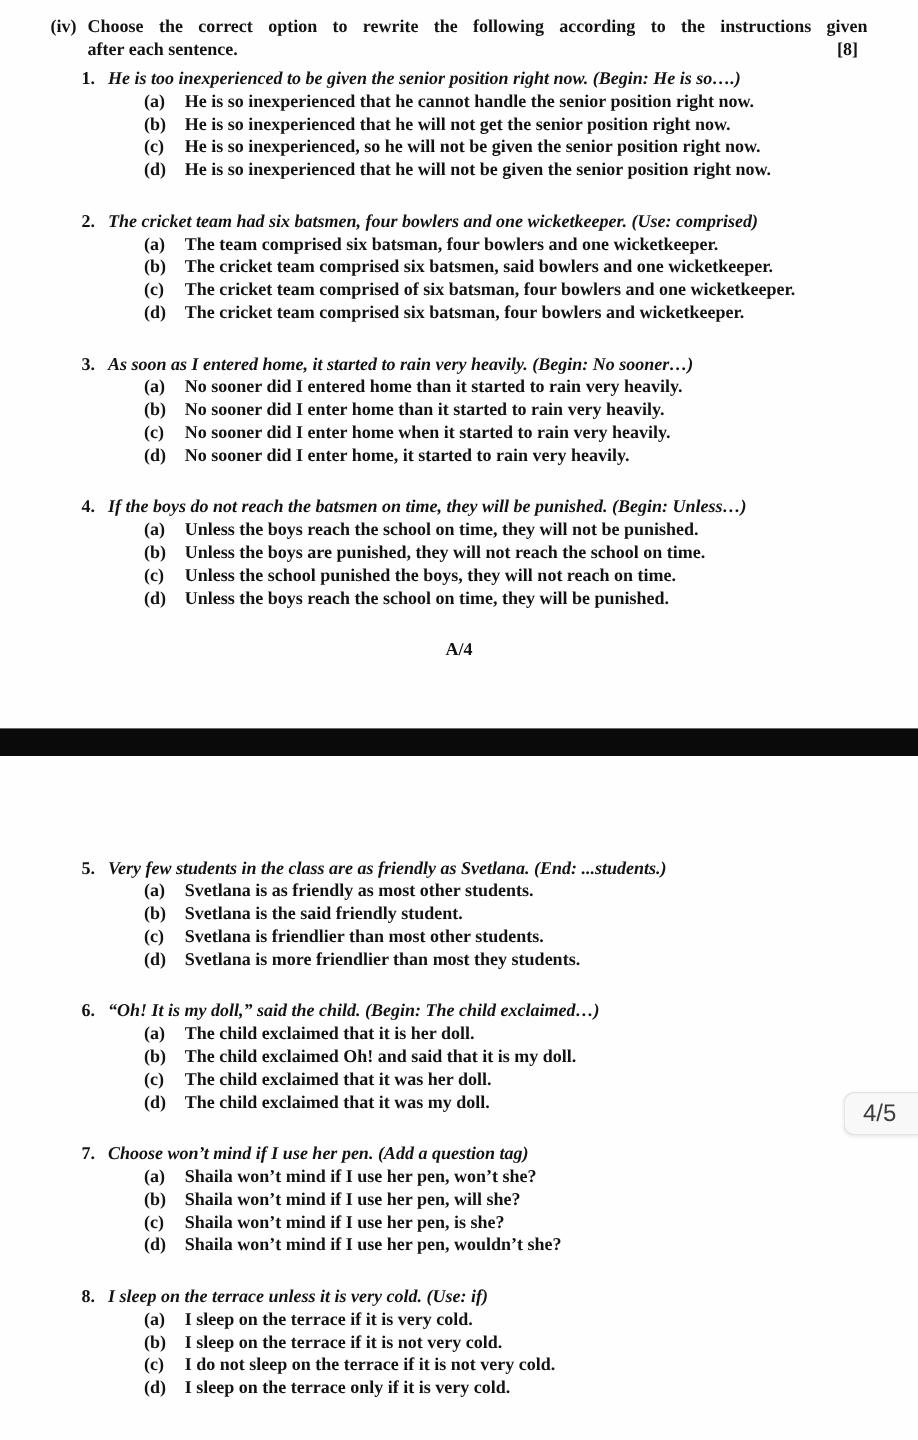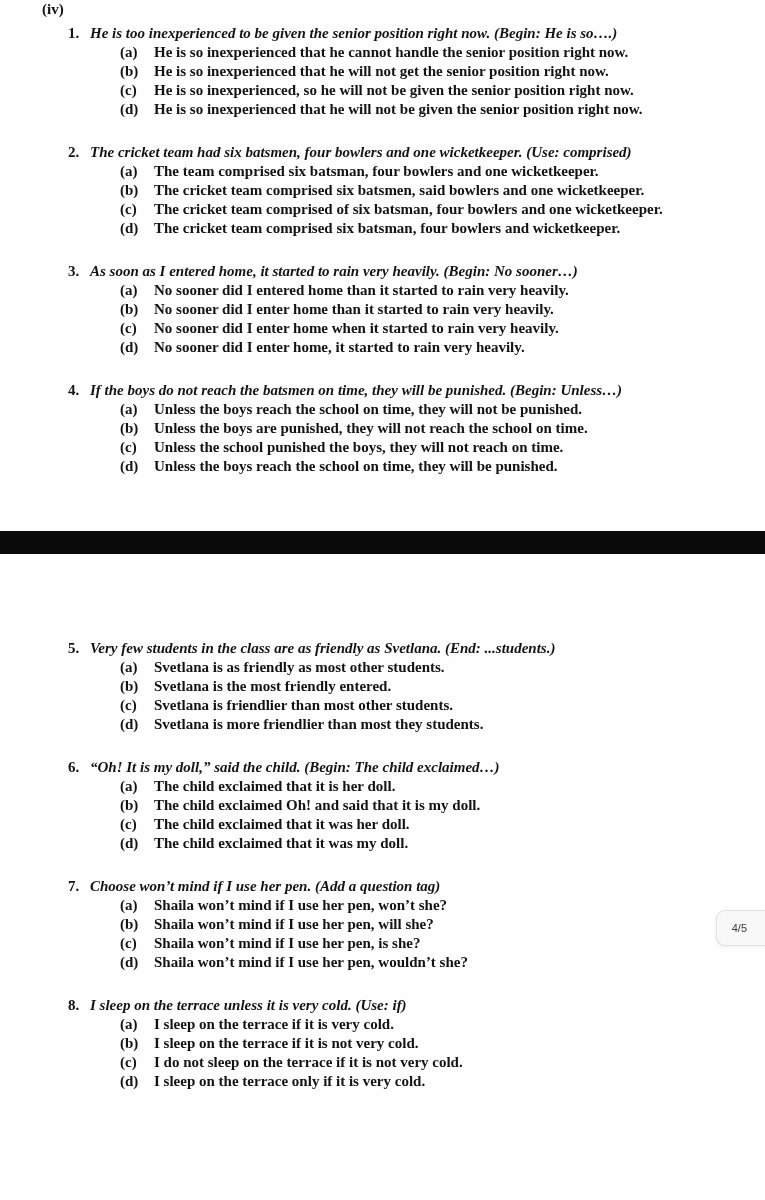--- a/index.html
+++ b/index.html
@@ -8,21 +8,21 @@
     background: #fefefe;
     font-family: "Liberation Serif", serif;
     font-weight: 700;
     color: var(--text, #131313);
     font-size: 15px;
     line-height: 19px;
     position: relative;
     overflow: hidden;
   }
   .page { padding: 0 42px; }
-  .page1 { }
+  .page1 { padding-top: 14px; }
   .page2 { padding-top: 85px; }
 
   .header-row { display: flex; margin-bottom: 5px; }
   .marker { flex: 0 0 31px; }
   .header-content { flex: 1; }
   .h-line1 { text-align: justify; text-align-last: justify; white-space: normal; }
   .h-line2 { display: flex; justify-content: space-between; }
   .marks { margin-right: 8px; }
 
   .question { margin-left: 26px; margin-bottom: 24px; }
@@ -46,33 +46,38 @@
     position: absolute;
     top: 910px;
     right: 0;
     padding: 7px 18px 7px 15px;
     background: var(--badge-bg, #f8f8f8);
     border: 1px solid var(--badge-border, #e2e2e2);
     border-right: none;
     border-radius: 9px 0 0 9px;
     font-family: "Liberation Sans", sans-serif;
     font-weight: 400;
-    font-size: 11px;
+    font-size: 20px;
     line-height: 20px;
     color: var(--badge-text, #3c3c3c);
     box-shadow: 0 1px 3px rgba(0,0,0,0.08);
   }
 </style>
 </head>
 <body>
 
 <div class="page page1">
   <div class="header-row">
     <span class="marker">(iv)</span>
     <div class="header-content">
+      <div class="h-line1">Choose the correct option to rewrite the following according to the instructions given</div>
+      <div class="h-line2">
+        <span>after each sentence.</span>
+        <span class="marks">[8]</span>
+      </div>
     </div>
   </div>
   <div id="page1-questions">
       <div class="question">
         <div class="q-line">
           <span class="q-num">1.</span>
           <span class="q-prompt">He is too inexperienced to be given the senior position right now. (Begin: He is so….)</span>
         </div>
         <div class="option">
           <span class="opt-label">(a)</span>
@@ -151,38 +156,39 @@
         <div class="option">
           <span class="opt-label">(c)</span>
           <span class="opt-text">Unless the school punished the boys, they will not reach on time.</span>
         </div>
         <div class="option">
           <span class="opt-label">(d)</span>
           <span class="opt-text">Unless the boys reach the school on time, they will be punished.</span>
         </div>
       </div>
     </div>
+  <div class="footer-label">A/4</div>
 </div>
 
 <div class="divider-bar"></div>
 
 <div class="page page2">
   <div id="page2-questions">
       <div class="question">
         <div class="q-line">
           <span class="q-num">5.</span>
           <span class="q-prompt">Very few students in the class are as friendly as Svetlana. (End: ...students.)</span>
         </div>
         <div class="option">
           <span class="opt-label">(a)</span>
           <span class="opt-text">Svetlana is as friendly as most other students.</span>
         </div>
         <div class="option">
           <span class="opt-label">(b)</span>
-          <span class="opt-text">Svetlana is the most friendly entered.</span>
+          <span class="opt-text">Svetlana is the said friendly student.</span>
         </div>
         <div class="option">
           <span class="opt-label">(c)</span>
           <span class="opt-text">Svetlana is friendlier than most other students.</span>
         </div>
         <div class="option">
           <span class="opt-label">(d)</span>
           <span class="opt-text">Svetlana is more friendlier than most they students.</span>
         </div>
       </div>

